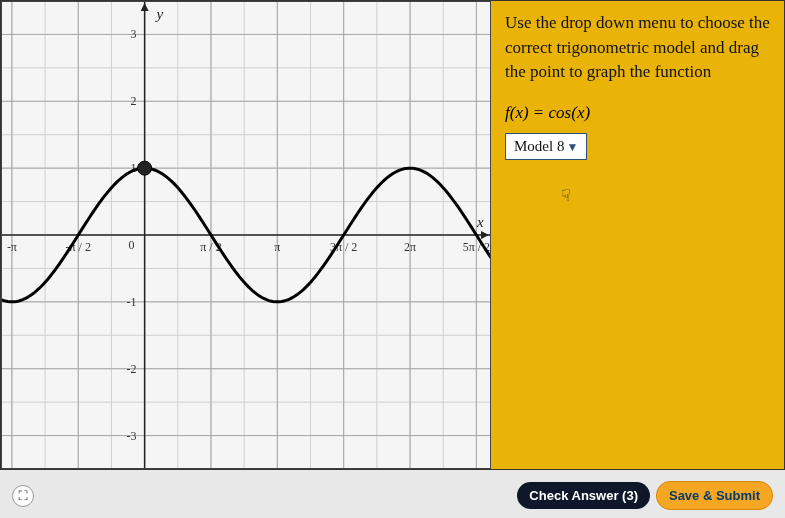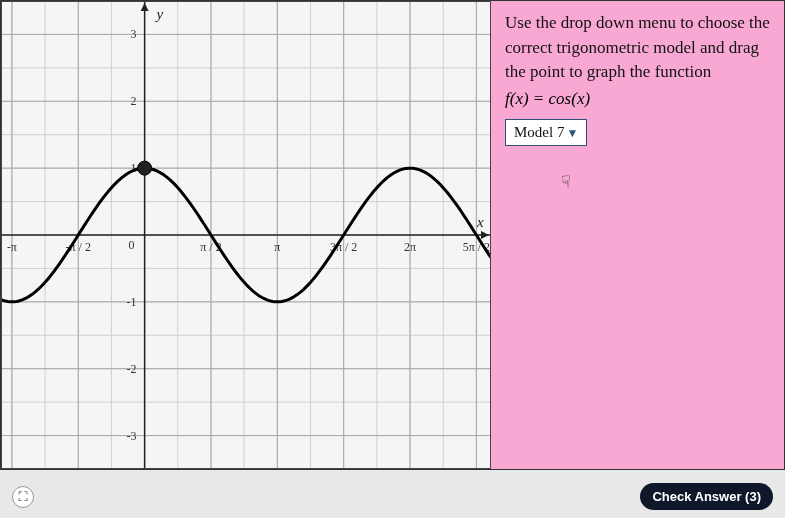--- a/index.html
+++ b/index.html
@@ -1,21 +1,21 @@
 <!DOCTYPE html>
 <html><head>
 <meta charset="utf-8">
 <style>
 *{box-sizing:border-box;margin:0;padding:0}
 body{width:785px;height:518px;background:#e8e8e8;font-family:Georgia,'Times New Roman',serif;position:relative;overflow:hidden}
 .container{display:flex;width:100%;height:470px;background:#fff;border:1px solid #333}
 .graph-area{width:490px;height:100%;background:#f5f5f5;position:relative;border-right:1px solid #444;flex-shrink:0}
-.side-panel{flex:1;padding:10px 14px;background:#f9a8d4}
+.side-panel{flex:1;padding:10px 14px;background:#eab308}
 .instructions{font-size:17px;line-height:1.45;color:#111}
-.formula{font-size:17px;margin-top:4px;font-style:italic}
+.formula{font-size:17px;margin-top:18px;font-style:italic}
 .formula .fn{font-style:italic;font-family:serif}
 .dropdown{display:inline-block;border:1.5px solid #2b5278;padding:4px 8px;margin-top:10px;background:#fff;font-size:15px;color:#111;cursor:pointer;font-family:inherit}
 .dropdown .tri{color:#2b5278;font-size:12px;margin-left:2px}
 .cursor-icon{margin-top:26px;margin-left:56px;color:#333;font-size:16px}
 .bottom-bar{position:absolute;bottom:8px;left:0;right:0;display:flex;align-items:center;padding:0 12px}
 .fullscreen-btn{width:22px;height:22px;border-radius:50%;background:#fff;border:1px solid #999;display:flex;align-items:center;justify-content:center;font-size:13px;color:#333;cursor:pointer}
 .spacer{flex:1}
 .btn{font-family:Arial,Helvetica,sans-serif;font-size:13px;font-weight:700;padding:6px 12px;border-radius:14px;border:none;cursor:pointer;margin-left:6px}
 .btn-check{background:#0f172a;color:#fff}
 .btn-save{background:#f5a623;color:#053a6b;border:1px solid #d8860b}
@@ -101,25 +101,26 @@
         <text x="476" y="226" class="axis-label">x</text>
         <path d="M0 298.6373648753125 L2.2272727272727275 299.44794922407186 L4.454545454545455 300.07661960791233 L6.681818181818183 300.5216286241496 L8.90909090909091 300.7817393607716 L11.136363636363638 300.85622883446126 L13.363636363636367 300.74489000014455 L15.590909090909093 300.448032326476 L17.81818181818182 299.96648093566455 L20.04545454545455 299.30157431002874 L22.272727272727277 298.4551605716565 L24.500000000000004 297.42959234551057 L26.727272727272734 296.22772022025765 L28.954545454545457 294.8528848249964 L31.181818181818187 293.30890754390816 L33.409090909090914 291.60007989463827 L35.63636363636364 289.7311515999317 L37.86363636363637 287.70731738567787 L40.09090909090908 285.53420254205946 L42.31818181818183 283.2178472879392 L44.54545454545453 280.7646899819431 L46.77272727272726 278.18154922690576 L48.999999999999986 275.4756049174191 L51.22727272727274 272.65437828316317 L53.454545454545446 269.72571098348794 L55.68181818181817 266.6977433113548 L57.9090909090909 263.57889156721956 L60.13636363636363 260.3778246657465 L62.36363636363636 257.1034400403757 L64.59090909090908 253.7648389127181 L66.81818181818181 250.3713009955167 L69.04545454545455 246.93225869948785 L71.27272727272727 243.45727091573514 L73.5 239.95599644660896 L75.72727272727272 236.4381671588599 L77.95454545454545 232.91356093370848 L80.18181818181819 229.39197448901675 L82.4090909090909 225.8831961491027 L84.63636363636365 222.39697863788524 L86.86363636363635 218.9430119709807 L89.09090909090908 215.53089652209852 L91.31818181818181 212.1701163385989 L93.54545454545453 208.87001278038156 L95.77272727272727 205.63975855537757 L97.99999999999999 202.4883322238128 L100.22727272727272 199.424493242109 L102.45454545454548 196.45675761578883 L104.68181818181817 193.59337422905747 L106.9090909090909 190.84230191685367 L109.13636363636363 188.21118734309954 L111.36363636363636 185.70734374663482 L113.5909090909091 183.3377306139153 L115.81818181818181 181.10893433497165 L118.04545454545455 179.0271498963985 L120.27272727272727 177.09816366225812 L122.5 175.3273372907579 L124.72727272727272 173.71959283140825 L126.95454545454542 172.27939904408078 L129.18181818181816 171.01075897799552 L131.4090909090909 169.917198845161 L133.63636363636363 169.0017582191926 L135.86363636363637 168.26698158675316 L138.0909090909091 167.71491127509864 L140.3181818181818 167.34708177538556 L142.54545454545453 167.1645154775208 L144.77272727272728 167.1677198284067 L147 167.35668592148204 L149.22727272727272 167.73088852147754 L151.45454545454544 168.28928752431904 L153.6818181818182 169.030330848118 L155.9090909090909 169.95195874721702 L158.13636363636365 171.0516095372962 L160.36363636363637 172.32622671562876 L162.59090909090907 173.7722674566961 L164.8181818181818 175.3857124595459 L167.04545454545456 177.16207711952455 L169.2727272727273 179.0964239933316 L171.5 181.18337652274755 L173.7272727272727 183.41713397889214 L175.95454545454544 185.79148758547313 L178.18181818181816 188.2998377762121 L180.40909090909093 190.935212538479 L182.63636363636363 193.69028679214915 L184.86363636363635 196.55740274981957 L187.09090909090907 199.52859120179113 L189.3181818181818 202.59559366665644 L191.54545454545453 205.7498853459242 L193.77272727272728 208.98269881887785 L195.99999999999997 212.2850484118075 L198.22727272727272 215.64775517388094 L200.45454545454544 219.06147239023235 L202.6818181818182 222.5167115613549 L204.90909090909096 226.0038687765865 L207.13636363636363 229.51325140838355 L209.36363636363635 233.0351050531852 L211.5909090909091 236.55964064398495 L213.8181818181818 240.0770616592505 L216.0454545454546 243.57759135256333 L218.27272727272725 247.05149992729287 L220.5 250.48913158077343 L222.72727272727272 253.88093134281223 L224.95454545454547 257.21747163393206 L227.1818181818182 260.4894784695289 L229.4090909090909 263.687857237109 L231.63636363636363 266.8037179749574 L233.86363636363637 269.8284000819755 L236.0909090909091 272.7534963900054 L238.31818181818184 275.5708765317329 L240.54545454545453 278.27270953921544 L242.77272727272728 280.8514856102247 L245 283.3000369819004 L247.22727272727272 285.6115578537002 L249.45454545454544 287.7796233042666 L251.6818181818182 289.79820714963193 L253.90909090909085 291.66169869312535 L256.1363636363636 293.3649183204231 L258.3636363636363 294.9031318963962 L260.5909090909091 296.2720639237401 L262.8181818181818 297.46790942681014 L265.0454545454545 298.4873445276319 L267.27272727272725 299.3275356846907 L269.5 299.9861475688208 L271.72727272727275 300.46134955430193 L273.95454545454544 300.7518208071227 L276.1818181818182 300.8567539562664 L278.40909090909093 300.77585733781655 L280.6363636363636 300.50935580564203 L282.8636363636364 300.0579901064119 L285.09090909090907 299.42301482067376 L287.3181818181818 298.6061948757206 L289.54545454545456 297.6098006399377 L291.77272727272725 296.4366016122659 L294 295.0898587243204 L296.22727272727275 293.57331527656163 L298.45454545454544 291.8911865337125 L300.6818181818182 290.0481480083406 L302.9090909090909 288.04932246517154 L305.1363636363637 285.9002656822556 L307.3636363636364 283.60695100856486 L309.59090909090907 281.1757527609426 L311.8181818181818 278.61342850655416 L314.04545454545456 275.92710028008617 L316.2727272727273 273.1242347878989 L318.50000000000006 270.21262265415805 L320.72727272727275 267.2003567666294 L322.9545454545455 264.0958097823244 L325.18181818181813 260.90761085552407 L327.409090909091 257.6446216528591 L329.6363636363637 254.31591172212148 L331.8636363636364 250.93073328326216 L334.0909090909091 247.49849551164954 L336.31818181818176 244.02873838506764 L338.5454545454546 240.53110616714358 L340.77272727272725 237.01532060091387 L343 233.49115388703132 L345.2272727272727 229.96840152172717 L347.4545454545454 226.45685507002057 L349.68181818181824 222.96627494985577 L351.9090909090909 219.5063633028137 L354.1363636363636 216.08673702680198 L356.3636363636363 212.71690104568458 L358.59090909090907 209.4062218901429 L360.81818181818187 206.16390166320537 L363.0454545454545 202.99895246280664 L365.27272727272725 199.92017133246952 L367.5 196.93611580973618 L369.7272727272727 194.0550801403104 L371.95454545454555 191.2850722240256 L374.18181818181813 188.63379135671778 L376.40909090909093 186.10860682986782 L378.6363636363636 183.7165374475008 L380.8636363636363 181.4642320172702 L383.09090909090907 179.35795086995597 L385.3181818181818 177.40354845874253 L387.54545454545456 175.6064570866415 L389.77272727272725 173.97167180728997 L391.99999999999994 172.5037365410933 L394.22727272727275 171.20673144530127 L396.45454545454544 170.08426157312488 L398.68181818181824 169.13944685341374 L400.9090909090909 168.3749134187487 L403.1363636363636 167.79278630604892 L405.3636363636364 167.39468354998814 L407.59090909090907 167.18171168563214 L409.8181818181819 167.15446267280117 L412.04545454545456 167.31301225070519 L414.27272727272725 167.65691972742496 L416.5 168.18522920482468 L418.7272727272727 168.8964722354911 L420.95454545454555 169.78867190431447 L423.1818181818182 170.85934832336568 L425.4090909090909 172.105525524798 L427.6363636363636 173.5237397326124 L429.8636363636363 175.11004899029683 L432.0909090909092 176.8600441175779 L434.3181818181818 178.76886096583098 L436.5454545454545 180.8311939380851 L438.77272727272725 183.04131073604185 L441 185.39306829312068 L443.2272727272728 187.87992984924273 L445.45454545454544 190.4949831198939 L447.68181818181813 193.23095950896754 L449.90909090909093 196.08025431198064 L452.1363636363636 199.03494785351205 L454.3636363636364 202.0868275001082 L456.59090909090907 205.2274104874724 L458.8181818181818 208.44796749848848 L461.04545454545456 211.73954692654274 L463.27272727272725 215.09299975670504 L465.5 218.49900499560974 L467.72727272727275 221.94809557935525 L469.95454545454544 225.43068468740853 L472.1818181818182 228.9370923893771 L474.4090909090909 232.4575725505807 L476.6363636363637 235.98233992163952 L478.8636363636364 239.50159733678322 L481.09090909090907 243.00556294528073 L483.3181818181818 246.48449740030244 L485.54545454545456 249.92873092964155 L487.7727272727273 253.32869021305095 L490 256.6749249914907 " class="curve"></path>
         <circle cx="143.6206896551724" cy="167.1428571428571" r="7" class="drag-point"></circle>
         <rect x="0.5" y="0.5" width="489" height="467" class="frame"></rect>
       </svg>
   </div>
   <div class="side-panel">
     <div class="instructions">Use the drop down menu to choose the correct trigonometric model and drag the point to graph the function</div>
     <div class="formula"><span class="fn">f(x) = cos(x)</span></div>
     <div class="dropdown">
-      <span>Model 7</span><span class="tri">▼</span>
+      <span>Model 8</span><span class="tri">▼</span>
     </div>
     <div class="cursor-icon">☟</div>
   </div>
 </div>
 
 <div class="bottom-bar">
   <div class="fullscreen-btn">
     <span>⛶</span>
   </div>
   <div class="spacer"></div>
   <button class="btn btn-check">Check Answer (3)</button>
+  <button class="btn btn-save">Save &amp; Submit</button>
 </div>
 
 </body></html>

